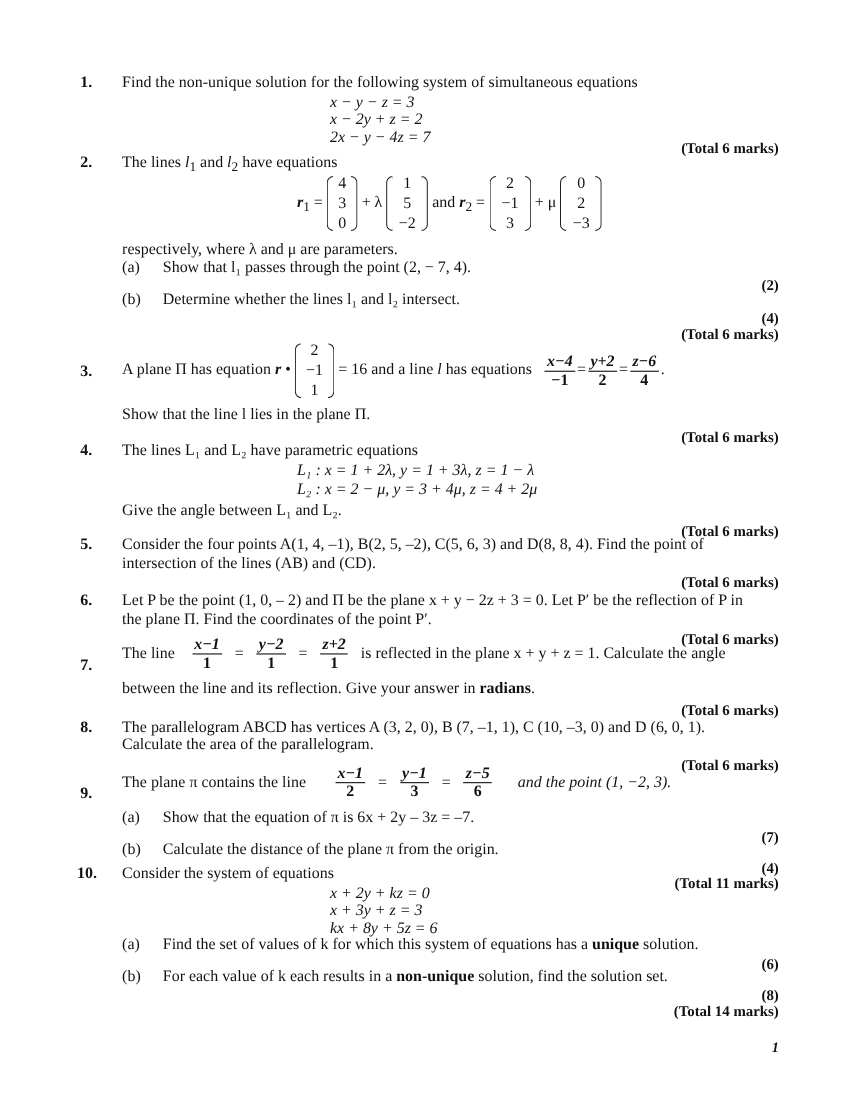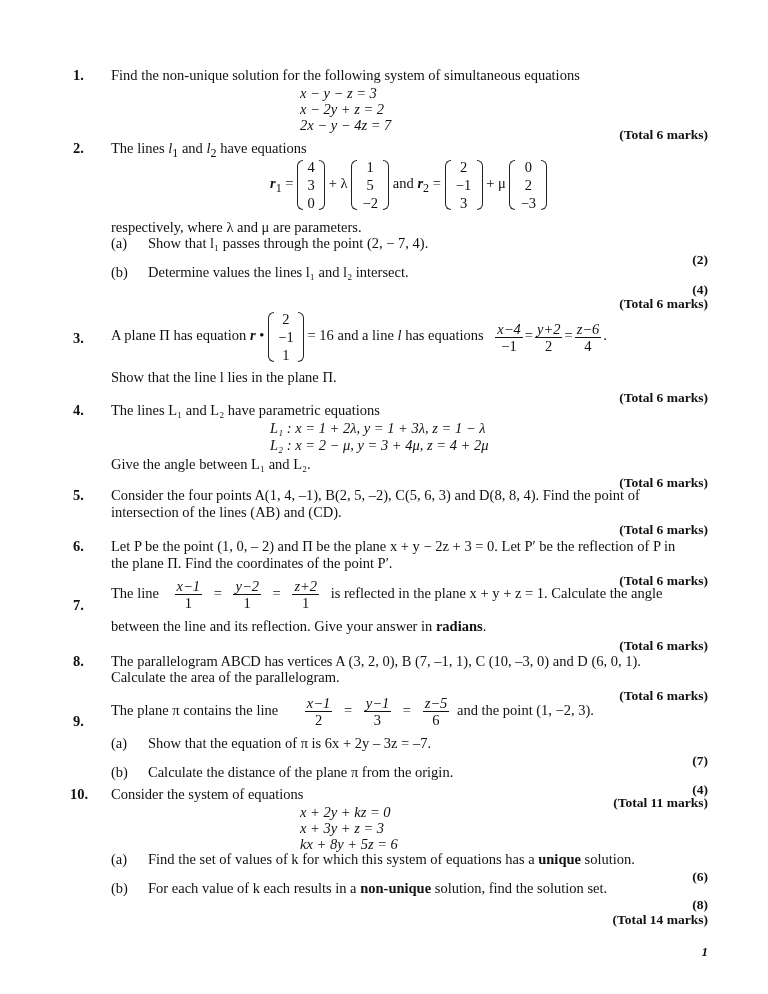--- a/index.html
+++ b/index.html
@@ -11,21 +11,21 @@
   .marks { position: absolute; right: 60px; font-weight: bold; font-size: 13.5px; text-align: right; }
   .eq { position: absolute; font-style: italic; text-align: left; line-height: 16px; }
   .sub { position: absolute; left: 111px; }
   .subtxt { position: absolute; left: 148px; }
   i.v { font-style: italic; }
   b.bv { font-weight: bold; font-style: italic; }
   .vec { display: inline-block; vertical-align: middle; position: relative; padding: 0 7px; text-align: center; line-height: 18px; }
   .vec::before, .vec::after { content: ""; position: absolute; top: 2px; bottom: 2px; width: 5px; border: 1px solid #222; }
   .vec::before { left: 0; border-right: none; border-radius: 6px 0 0 6px; }
   .vec::after { right: 0; border-left: none; border-radius: 0 6px 6px 0; }
-  .frac { display: inline-block; vertical-align: middle; text-align: center; line-height: 16px; margin: 0 2px; }
+  .frac { display: inline-block; vertical-align: middle; text-align: center; line-height: 16px; margin: 0 2px; font-weight: bold; }
   .frac .n { display: block; border-bottom: 1px solid #111; padding: 0 2px; font-style: italic; }
   .frac .d { display: block; padding: 0 2px; }
   .pageno { position: absolute; right: 60px; top: 974px; font-style: italic; font-weight: bold; font-size: 13px; }
 </style>
 </head>
 <body>
 
 <div class="q" style="top:67px;">
   <span class="num">1.</span>
   <span class="txt" style="width:620px;">Find the non-unique solution for the following system of simultaneous equations</span>
@@ -66,21 +66,21 @@
       <div>0</div>
       <div>2</div>
       <div>−3</div>
     </span>
   </div>
   <span class="txt" style="top:79px;">respectively, where λ and μ are parameters.</span>
   <span class="sub" style="top:95px;">(a)</span>
   <span class="subtxt" style="top:95px;">Show that l₁ passes through the point (2, − 7, 4).</span>
   <span class="marks" style="top:112px;">(2)</span>
   <span class="sub" style="top:124px;">(b)</span>
-  <span class="subtxt" style="top:124px;">Determine values the lines l₁ and l₂ intersect.</span>
+  <span class="subtxt" style="top:124px;">Determine whether the lines l₁ and l₂ intersect.</span>
   <span class="marks" style="top:142px;">(4)</span>
   <span class="marks" style="top:156px;">(Total 6 marks)</span>
 </div>
 
 <div class="q" style="top:310px;">
   <span class="num" style="top:20px;">3.</span>
   <div style="position:absolute; left:111px; top:0; white-space:nowrap;">
     <span>A plane Π has equation </span><b class="bv">r</b><span> • </span>
     <span class="vec" style="width:22px;">
       <div>2</div>
@@ -143,21 +143,21 @@
 
 <div class="q" style="top:676px;">
   <span class="num" style="top:37px;">9.</span>
   <div style="position:absolute; left:111px; top:19px; white-space:nowrap;">
     <span style="margin-right:21px;">The plane π contains the line</span>
     <span class="frac"><span class="n">x−1</span><span class="d">2</span></span>
     <span style="margin:0 6px;">=</span>
     <span class="frac"><span class="n">y−1</span><span class="d">3</span></span>
     <span style="margin:0 6px;">=</span>
     <span class="frac"><span class="n">z−5</span><span class="d">6</span></span>
-    <span style="margin-left:2px;">and the point (1, −2, 3).</span>
+    <span style="margin-left:18px;font-style:italic;">and the point (1, −2, 3).</span>
   </div>
   <span class="sub" style="top:59px;">(a)</span>
   <span class="subtxt" style="top:59px;">Show that the equation of π is 6x + 2y – 3z = –7.</span>
   <span class="marks" style="top:77px;">(7)</span>
   <span class="sub" style="top:88px;">(b)</span>
   <span class="subtxt" style="top:88px;text-align:center;">Calculate the distance of the plane π from the origin.</span>
   <span class="marks" style="top:106px;">(4)</span>
   <span class="marks" style="top:119px;">(Total 11 marks)</span>
 </div>
 

